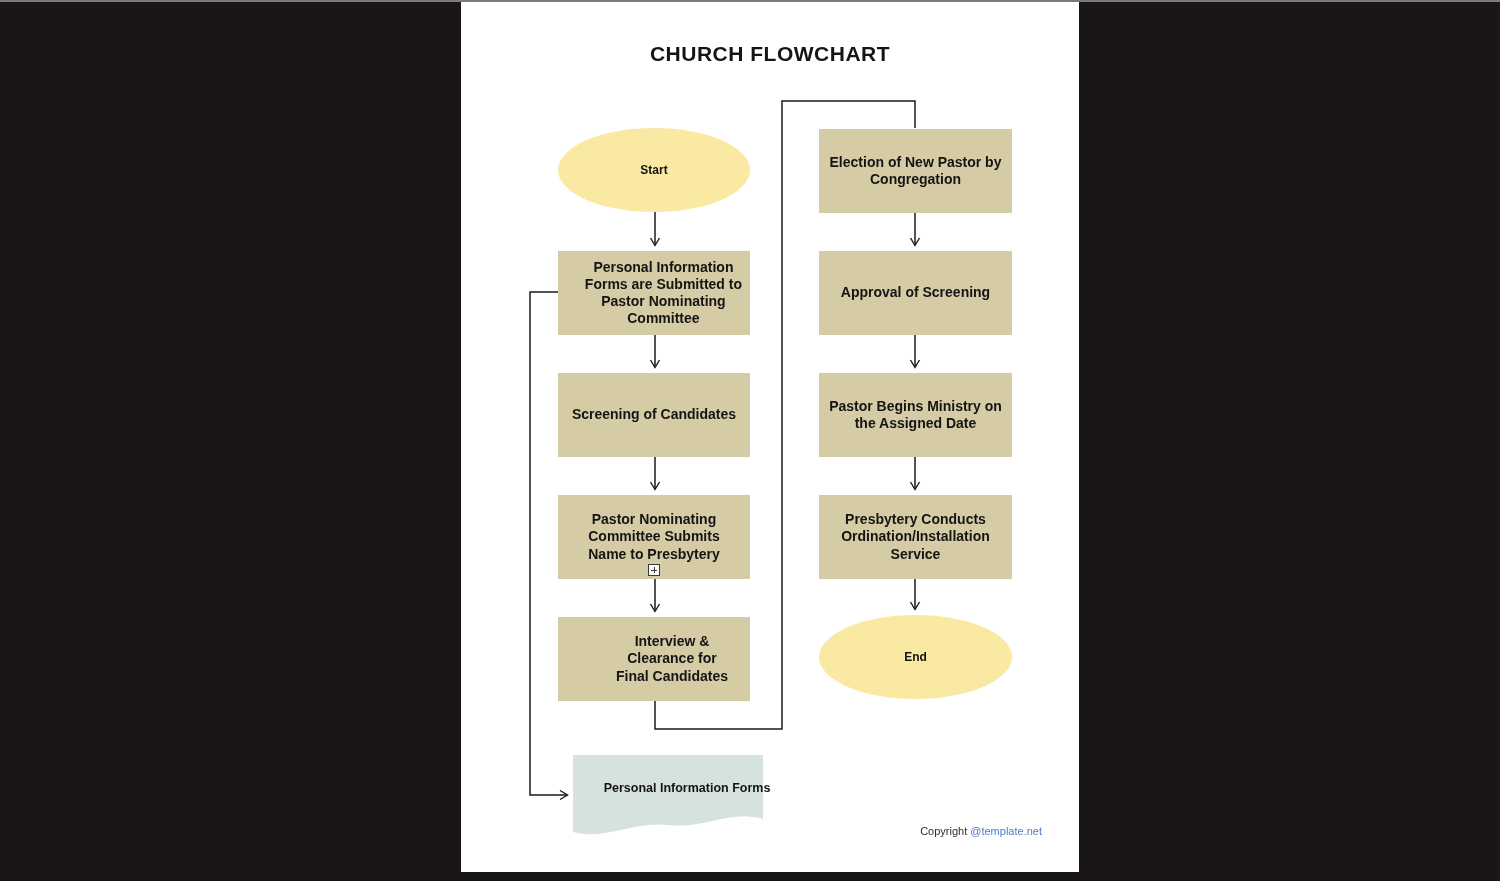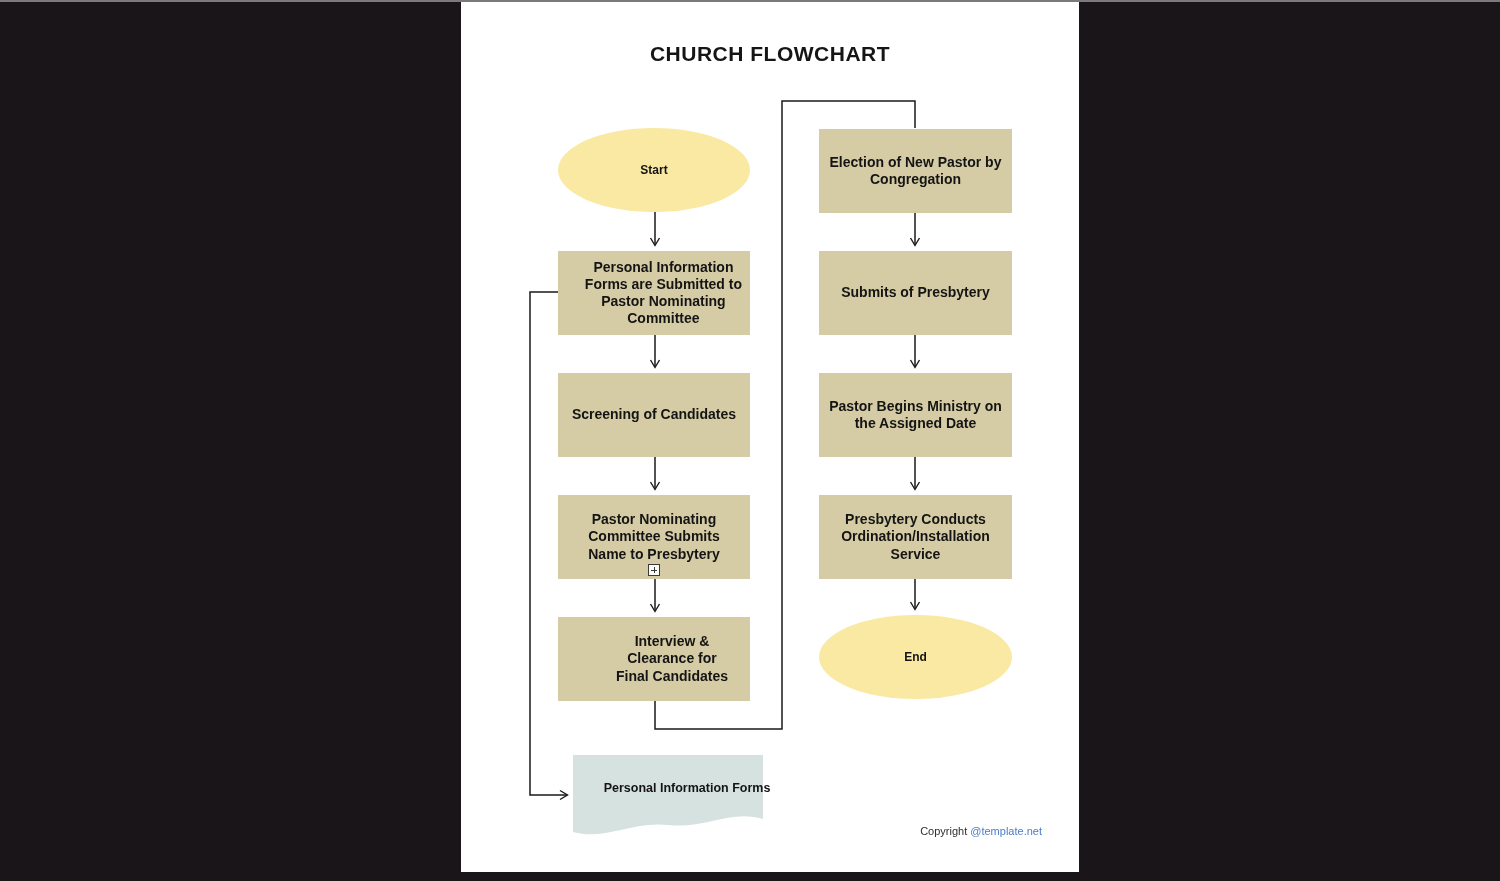--- a/index.html
+++ b/index.html
@@ -108,21 +108,21 @@
       <div class="lbl">Personal Information
 Forms</div>
     </div>
 
     <div class="node process" style="left:358px;top:127px;width:193px;height:84px;">
       <div class="lbl">Election of New Pastor by
 Congregation</div>
     </div>
 
     <div class="node process" style="left:358px;top:249px;width:193px;height:84px;">
-      <div class="lbl">Submits of Presbytery</div>
+      <div class="lbl">Approval of Screening</div>
     </div>
 
     <div class="node process" style="left:358px;top:371px;width:193px;height:84px;">
       <div class="lbl">Pastor Begins Ministry on
 the Assigned Date</div>
     </div>
 
     <div class="node process" style="left:358px;top:493px;width:193px;height:84px;">
       <div class="lbl">Presbytery Conducts
 Ordination/Installation

